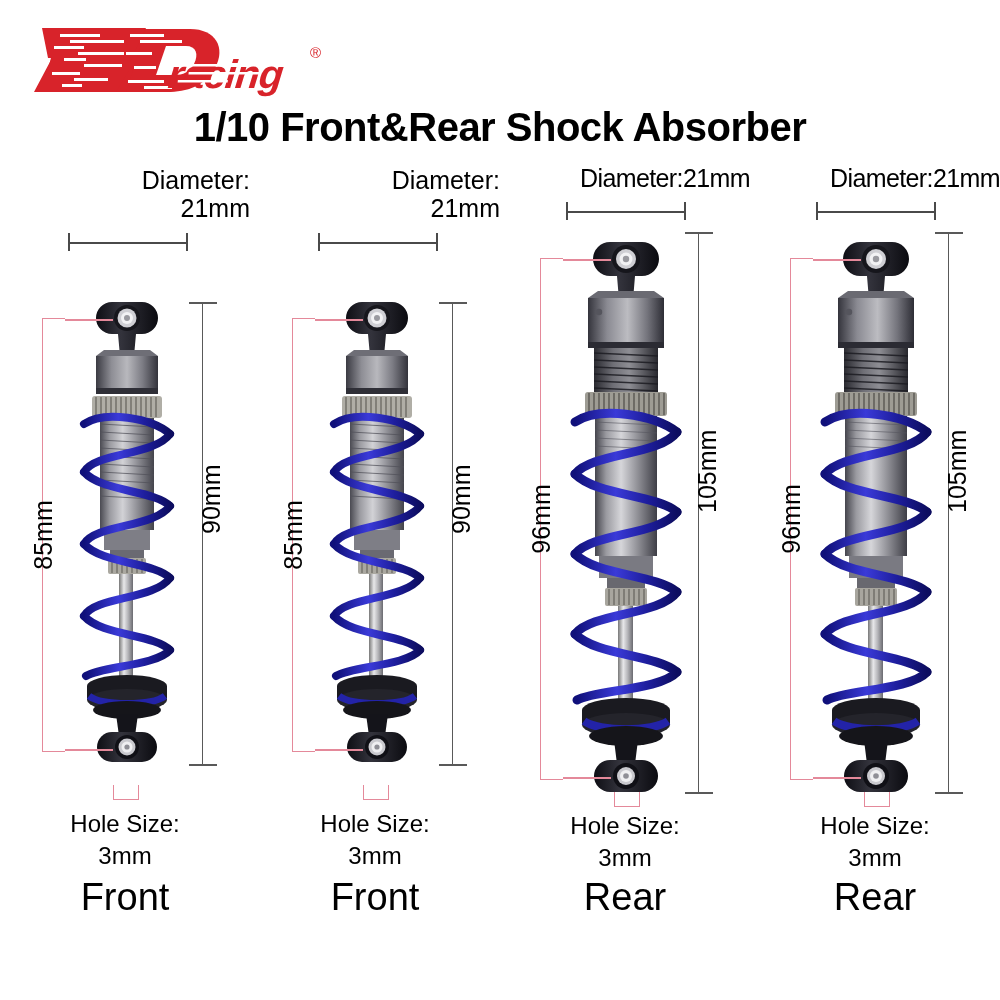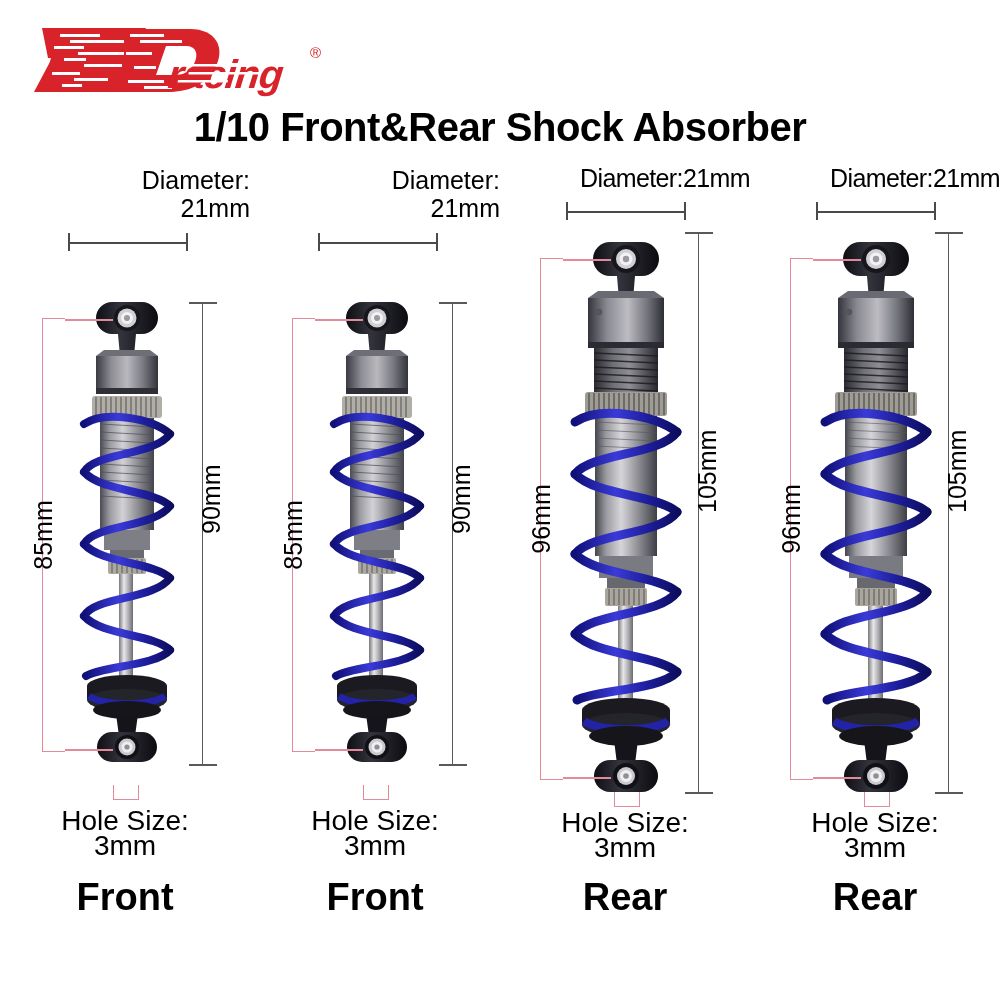--- a/index.html
+++ b/index.html
@@ -136,32 +136,32 @@
   .hole-bracket {
     position: absolute;
     height: 14px;
     border: 1.6px solid #e4899a;
     border-top: none;
   }
   .hole-label {
     position: absolute;
     width: 100%;
     text-align: center;
-    font-size: 28px;
-    line-height: 25px;
+    font-size: 24px;
+    line-height: 32px;
     white-space: pre-line;
   }
 
   
   .type-label {
     position: absolute;
     width: 100%;
     text-align: center;
     font-size: 38px;
-    font-weight: bold;
+    font-weight: normal;
   }
 
   
   .shock { position: absolute; }
   .shock svg { display: block; overflow: visible; }
 </style>
 </head>
 <body>
 
 <div id="logo">

